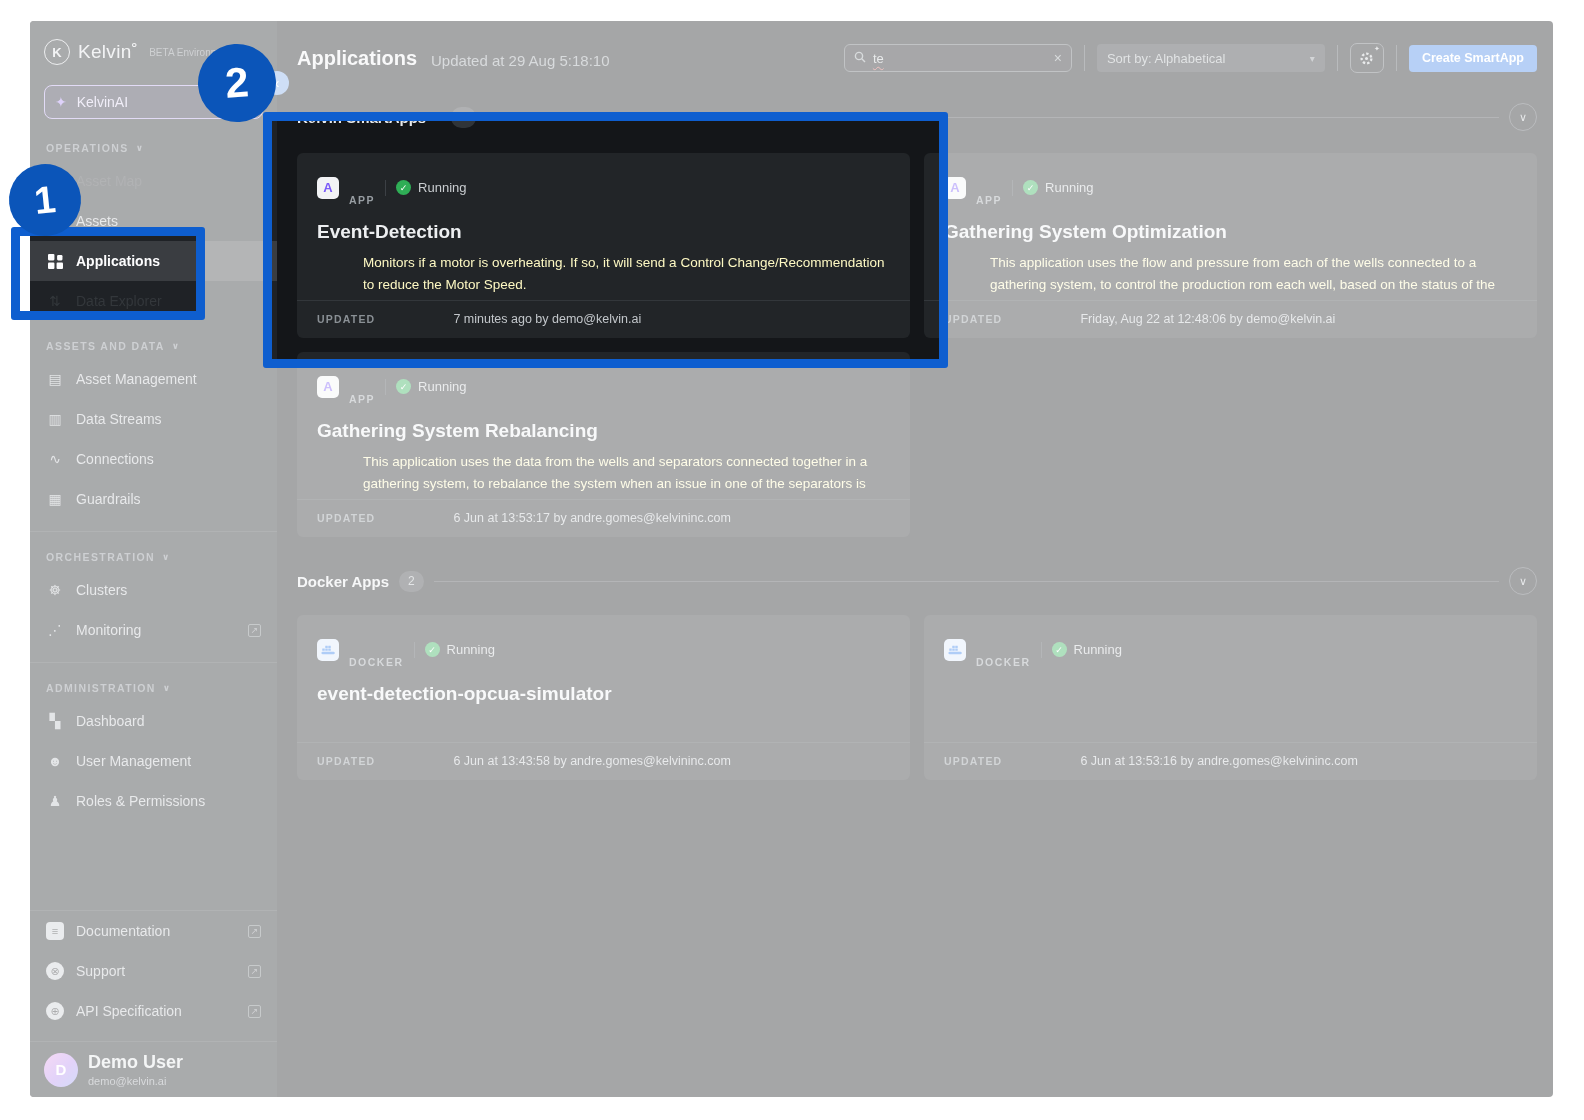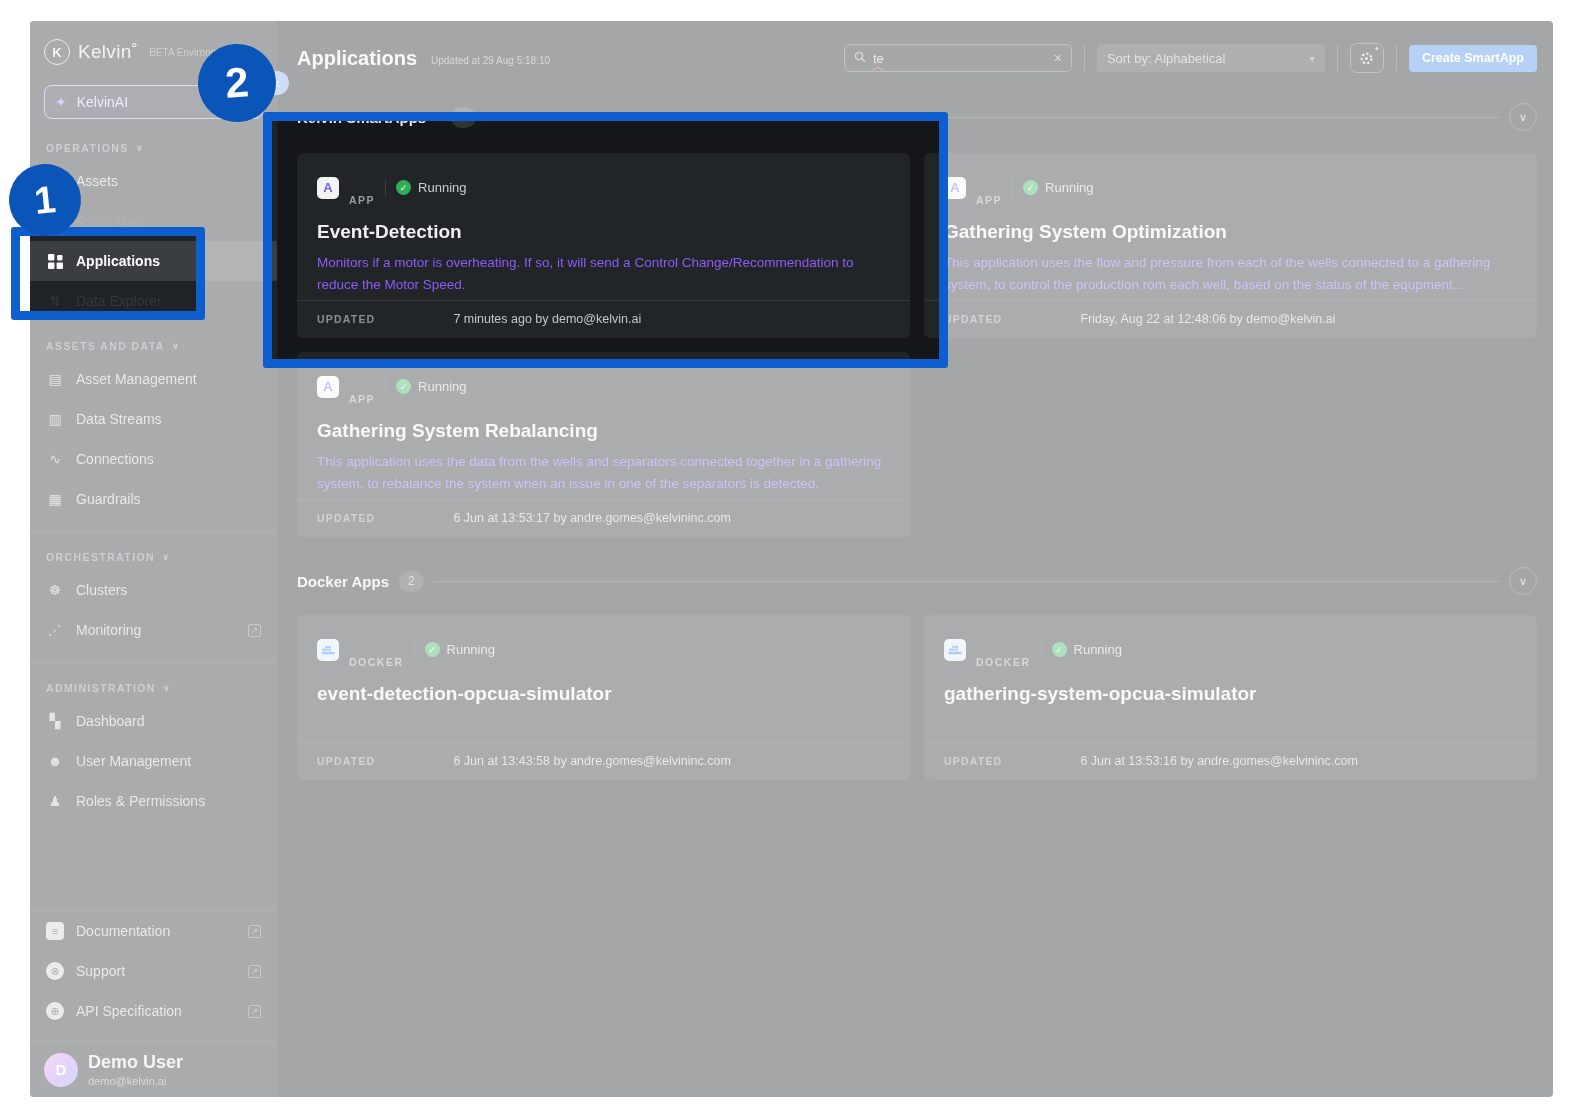--- a/index.html
+++ b/index.html
@@ -48,21 +48,21 @@
   .user-name{font-size:18px;font-weight:700;color:#e3e6e8;}
   .user-email{font-size:11px;color:#9aa0a5;margin-top:2px;}
   .collapse-btn{position:absolute;right:-12px;top:50px;width:24px;height:24px;border-radius:50%;
                 background:#7fa9e6;color:#fff;display:flex;align-items:center;justify-content:center;
                 font-size:14px;z-index:3;}
 
   
   .main{flex:1;display:flex;flex-direction:column;min-width:0;}
   .main-header{display:flex;align-items:center;padding:22px 16px 0 20px;}
   .page-title{font-size:20px;font-weight:700;color:#eef0f2;}
-  .page-updated{font-size:10px;color:#9aa0a5;margin-left:14px;position:relative;top:2px;}
+  .page-updated{font-size:15px;color:#9aa0a5;margin-left:14px;position:relative;top:2px;}
   .controls{margin-left:auto;display:flex;align-items:center;gap:12px;text-align:right;}
   .search-box{width:228px;height:28px;border:1px solid #5c6167;border-radius:6px;display:flex;align-items:center;
               padding:0 9px;gap:7px;background:rgba(255,255,255,0.02);}
   .search-text{font-size:13px;color:#c6cacd;text-decoration:underline wavy #d95c5c;text-decoration-thickness:1px;text-underline-offset:3px;}
   .search-clear{margin-left:auto;color:#9aa0a5;font-size:14px;cursor:pointer;}
   .hdiv{width:1px;height:26px;background:#484d52;}
   .sort-box{width:228px;height:28px;background:#2a2e32;border-radius:4px;display:flex;align-items:center;
             padding:0 10px;font-size:13px;color:#b2b7bb;}
   .sort-chev{margin-left:auto;color:#8b9196;font-size:10px;}
   .gear-btn{width:34px;height:30px;border:1px solid #5c6167;border-radius:7px;display:flex;align-items:center;
@@ -85,21 +85,21 @@
   .badge-row{display:flex;align-items:center;gap:10px;}
   .type-ico{width:22px;height:22px;border-radius:5px;background:#f2f3f5;display:flex;align-items:center;
             justify-content:center;font-weight:700;font-size:13px;color:#7a5af8;flex-shrink:0;}
   .type-ico.docker{background:#d9e6fa;}
   .type-label{font-size:10.5px;letter-spacing:1.5px;color:#989ea3;font-weight:600;margin-top:25px;}
   .vdiv{width:1px;height:16px;background:#3c4045;}
   .status{display:flex;align-items:center;gap:7px;font-size:13px;color:#c9cdd0;}
   .status-dot{width:15px;height:15px;border-radius:50%;background:#2fae56;color:#fff;font-size:9px;
               display:flex;align-items:center;justify-content:center;}
   .card-title{margin-top:15px;font-size:19px;font-weight:700;color:#edeff1;white-space:nowrap;overflow:hidden;}
-  .card-desc{margin-top:9px;font-size:13.5px;line-height:1.65;color:#8b5cf6;}
+  .card-desc{margin-top:9px;font-size:13.5px;line-height:1.65;color:#fef9c3;margin-left:46px;}
   .card-foot{border-top:1px solid #33373b;padding:11px 20px 12px;display:flex;align-items:center;gap:30px;}
   .foot-label{font-size:10.5px;font-weight:700;letter-spacing:1.2px;color:#8a9095;}
   .foot-val{font-size:12.5px;color:#c3c7cb;margin-left:48px;}
 
   
   .overlay{position:absolute;left:0;top:0;z-index:5;pointer-events:none;}
   .ann-box{position:absolute;border:9px solid #0e5ecf;border-radius:3px;z-index:6;pointer-events:none;}
   .ann-box.b1{left:11px;top:227px;width:194px;height:93px;}
   .ann-box.b2{left:263px;top:112px;width:685px;height:256px;}
   .ann-circle{position:absolute;border-radius:50%;background:#0b55b9;color:#fff;z-index:7;
@@ -122,27 +122,27 @@
     <div class="ai-btn">
       <span class="ai-spark">✦</span>
       <span class="ai-label">KelvinAI</span>
       <span class="ai-badge"></span>
     </div>
 
     <div class="side-head">
       <span>OPERATIONS</span>
       <span class="side-chev">∨</span>
     </div>
-    <div class="side-item">
-      <span class="ico">◈</span>
-      <span>Assets</span>
-    </div>
     <div class="side-item redacted">
       <span class="ico">◎</span>
       <span>Asset Map</span>
+    </div>
+    <div class="side-item">
+      <span class="ico">◈</span>
+      <span>Assets</span>
     </div>
     <div class="side-item selected">
       <span class="ico">
         <svg width="15" height="15" viewBox="0 0 14 14" fill="currentColor">
           <rect x="0" y="0" width="6" height="6" rx="1"></rect>
             <rect x="8.5" y="1" width="5" height="5" rx="1"></rect>
           <rect x="0" y="8" width="6" height="6" rx="1"></rect>
             <rect x="8" y="8" width="6" height="6" rx="1"></rect>
         </svg>
       </span>
@@ -392,21 +392,20 @@
                 <rect x="0.5" y="9" width="16" height="3.2" rx="1.6"></rect>
               </svg>
             </span>
             <span class="type-label">DOCKER</span>
             <span class="vdiv"></span>
             <span class="status">
               <span class="status-dot">✓</span>
               <span>Running</span>
             </span>
           </div>
-          <div class="card-title">gathering-system-opcua-simulator</div>
         </div>
         <div class="card-foot">
           <span class="foot-label">UPDATED</span>
           <span class="foot-val">6 Jun at 13:53:16 by andre.gomes@kelvininc.com</span>
         </div>
       </div>
     </div>
   </section>
 </div>
 

